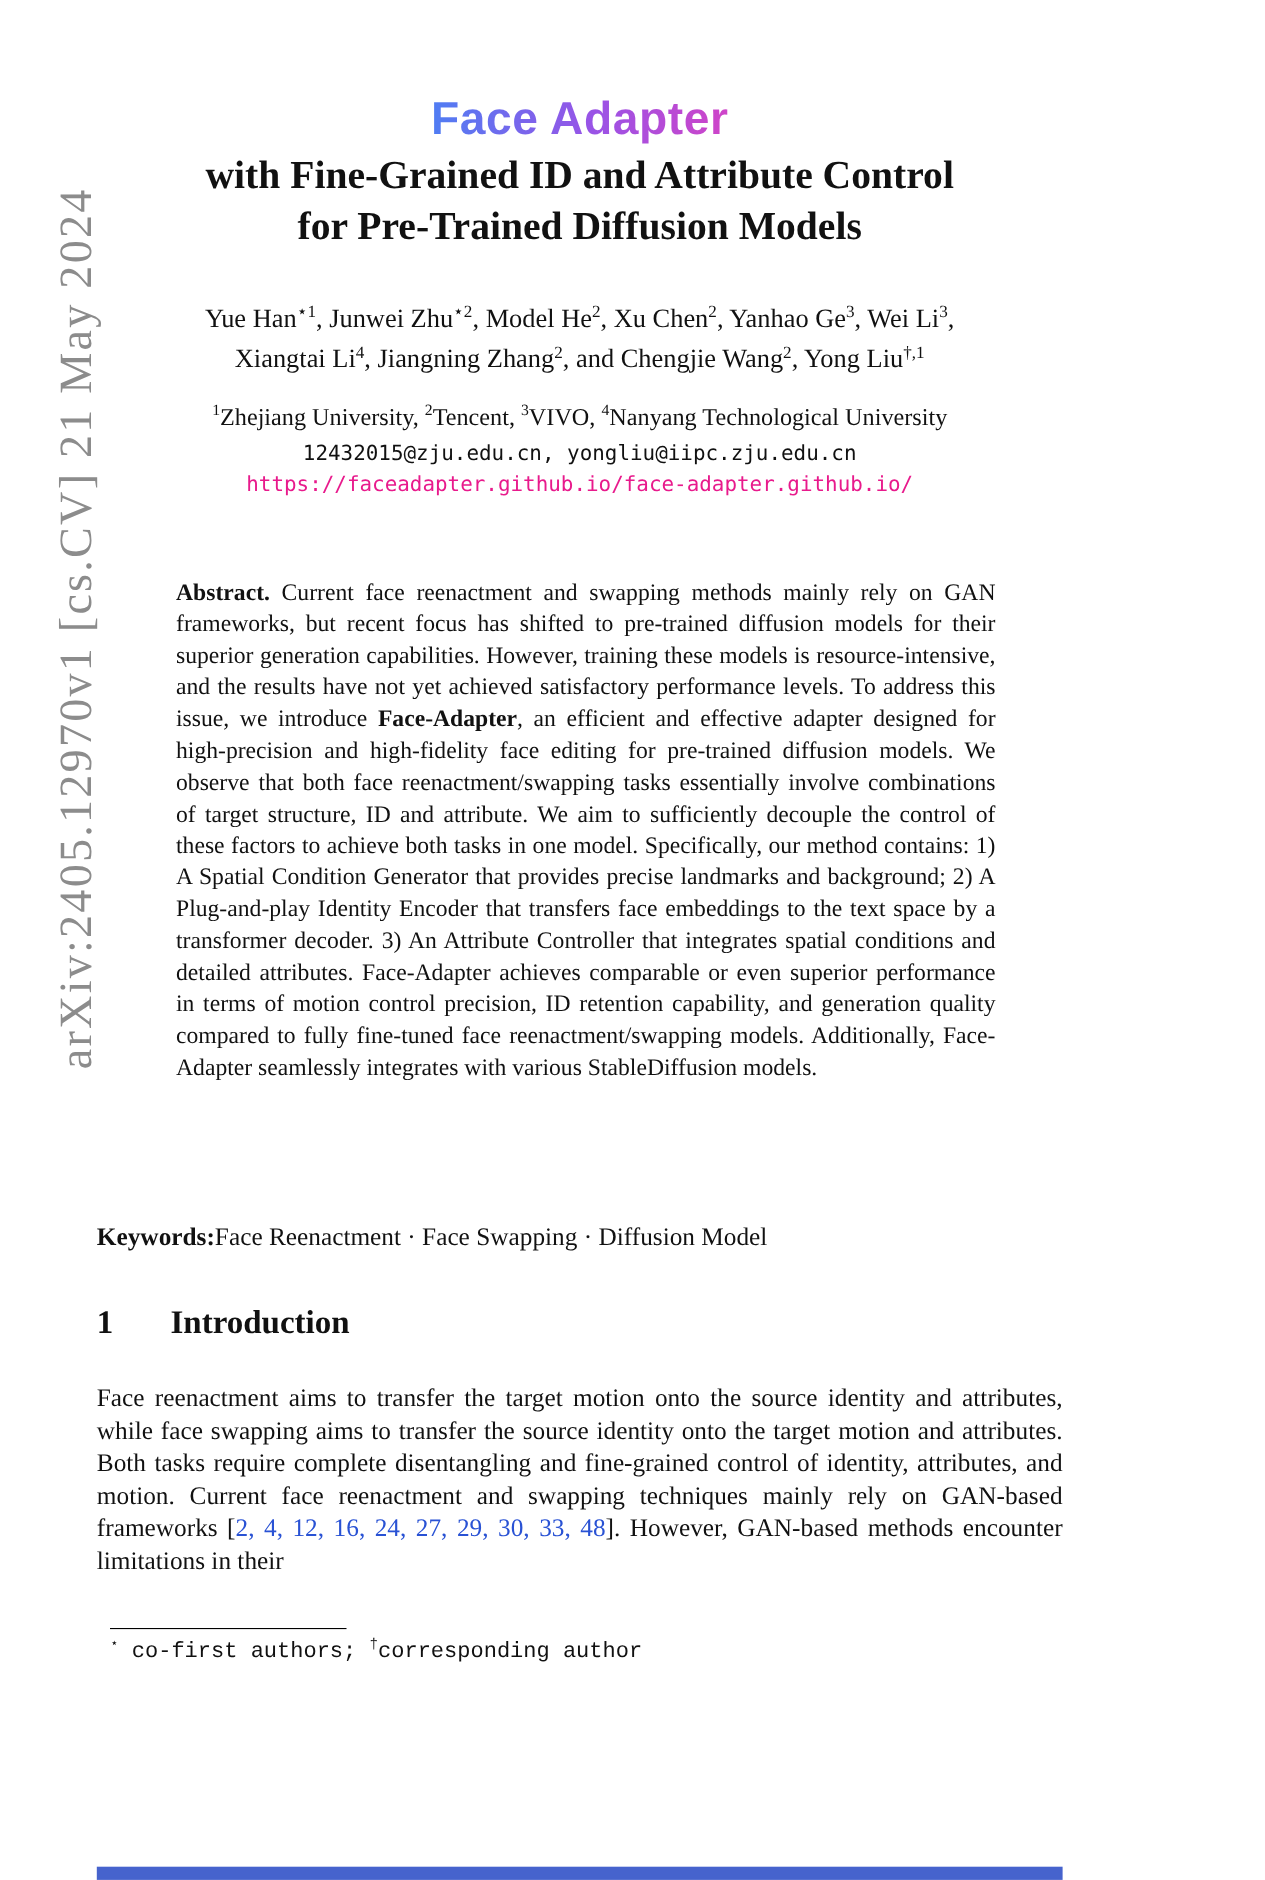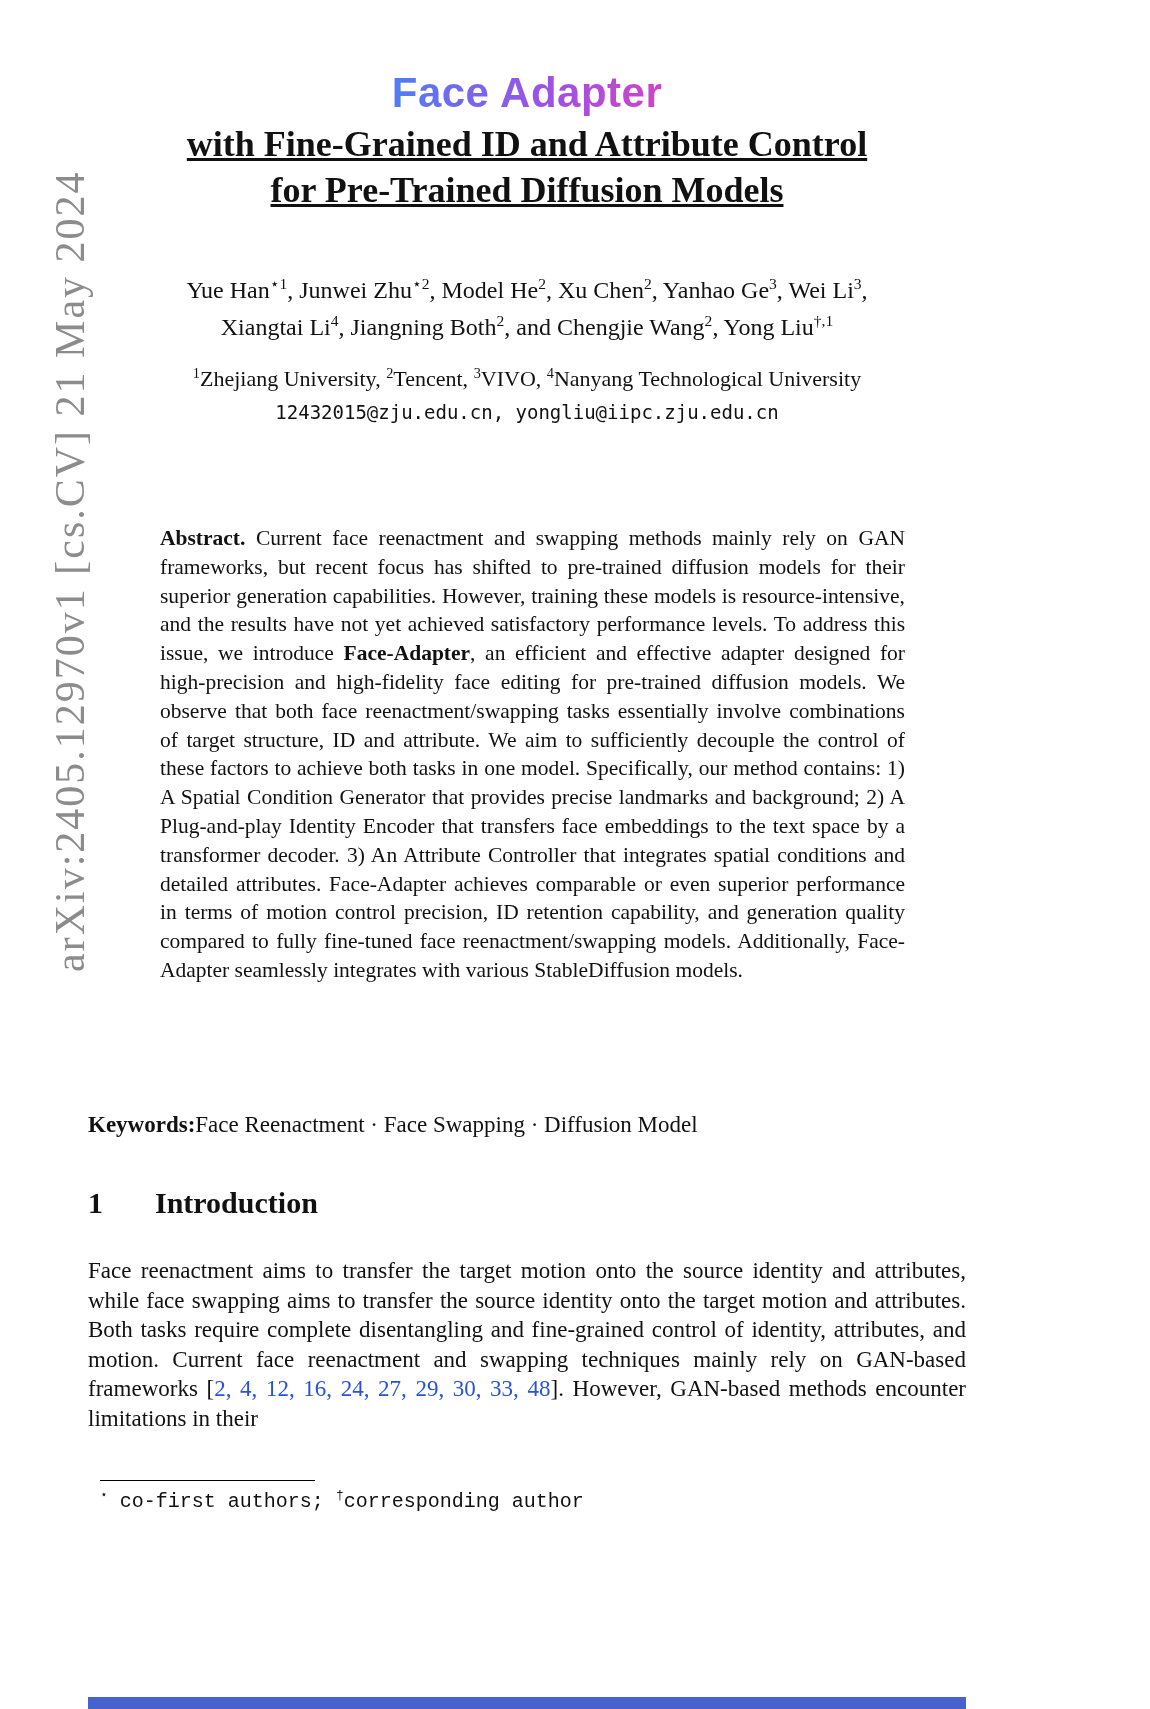--- a/index.html
+++ b/index.html
@@ -19,23 +19,22 @@
     transform-origin: 0 0;
     transform: rotate(-90deg);
     white-space: nowrap;
     font-size: 42px;
     letter-spacing: 2px;
     color: var(--watermark-gray, #8c8c8c);
     font-family: "Liberation Serif", serif;
   }
   .titleblock {
     position: absolute;
-    top: 69px; left: 88px; width: 878px;
+    top: 84px; left: 88px; width: 878px;
     text-align: center;
-    text-decoration: underline;
   }
   .logo {
     font-family: "Liberation Sans", sans-serif;
     font-weight: 700;
     font-size: 42px;
     letter-spacing: 0.5px;
     display: inline-block;
     color: #8a4fe0;
     background: linear-gradient(90deg, var(--logo-grad-1, #4f7df3) 0%, var(--logo-grad-2, #9a53e6) 55%, var(--logo-grad-3, #cf44c8) 100%);
     -webkit-background-clip: text;
@@ -121,26 +120,27 @@
   <div class="watermark">arXiv:2405.12970v1  [cs.CV]  21 May 2024</div>
 
   <div class="titleblock">
     <div class="logo">Face Adapter</div>
     <div class="title-line">with Fine-Grained ID and Attribute Control</div>
     <div class="title-line">for Pre-Trained Diffusion Models</div>
   </div>
 
   <div class="authors">
     <div><span>Yue Han</span><sup>⋆1</sup><span>, Junwei Zhu</span><sup>⋆2</sup><span>, Model He</span><sup>2</sup><span>, Xu Chen</span><sup>2</sup><span>, Yanhao Ge</span><sup>3</sup><span>, Wei Li</span><sup>3</sup><span>,</span></div>
-    <div><span>Xiangtai Li</span><sup>4</sup><span>, Jiangning Both</span><sup>2</sup><span>, and Chengjie Wang</span><sup>2</sup><span>, Yong Liu</span><sup>†,1</sup></div>
+    <div><span>Xiangtai Li</span><sup>4</sup><span>, Jiangning Zhang</span><sup>2</sup><span>, and Chengjie Wang</span><sup>2</sup><span>, Yong Liu</span><sup>†,1</sup></div>
   </div>
 
   <div class="affil">
     <div><sup>1</sup><span>Zhejiang University, </span><sup>2</sup><span>Tencent, </span><sup>3</sup><span>VIVO, </span><sup>4</sup><span>Nanyang Technological University</span></div>
     <div class="mono">12432015@zju.edu.cn, yongliu@iipc.zju.edu.cn</div>
+    <div class="mono url">https://faceadapter.github.io/face-adapter.github.io/</div>
   </div>
 
   <div class="abstract"><span class="bold">Abstract.</span><span> Current face reenactment and swapping methods mainly rely on GAN frameworks, but recent focus has shifted to pre-trained diffusion models for their superior generation capabilities. However, training these models is resource-intensive, and the results have not yet achieved satisfactory performance levels. To address this issue, we introduce </span><span class="bold">Face-Adapter</span><span>, an efficient and effective adapter designed for high-precision and high-fidelity face editing for pre-trained diffusion models. We observe that both face reenactment/swapping tasks essentially involve combinations of target structure, ID and attribute. We aim to sufficiently decouple the control of these factors to achieve both tasks in one model. Specifically, our method contains: 1) A Spatial Condition Generator that provides precise landmarks and background; 2) A Plug-and-play Identity Encoder that transfers face embeddings to the text space by a transformer decoder. 3) An Attribute Controller that integrates spatial conditions and detailed attributes. Face-Adapter achieves comparable or even superior performance in terms of motion control precision, ID retention capability, and generation quality compared to fully fine-tuned face reenactment/swapping models. Additionally, Face-Adapter seamlessly integrates with various StableDiffusion models.</span></div>
 
   <div class="keywords">
     <span class="bold">Keywords:</span><span>Face Reenactment · Face Swapping · Diffusion Model</span>
   </div>
 
   <div class="section-heading">
     <span>1</span><span class="sec-title">Introduction</span>

